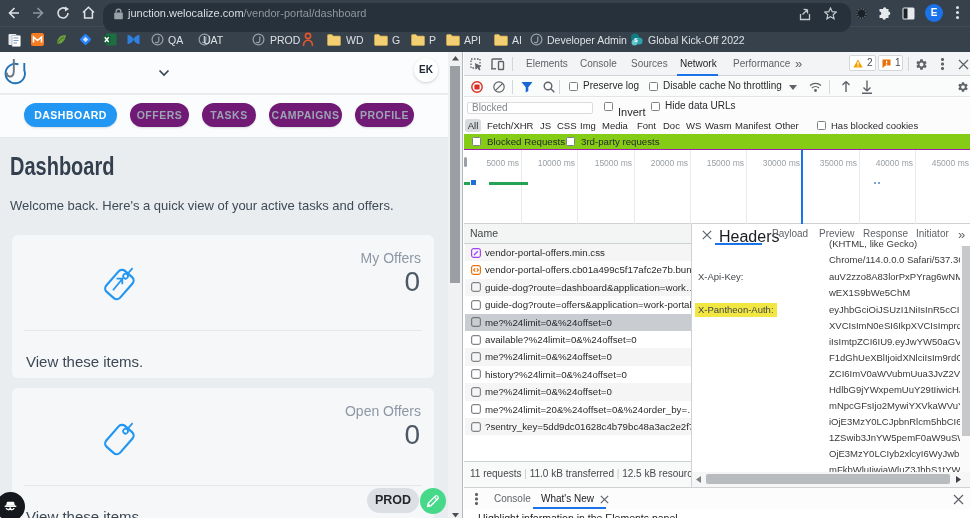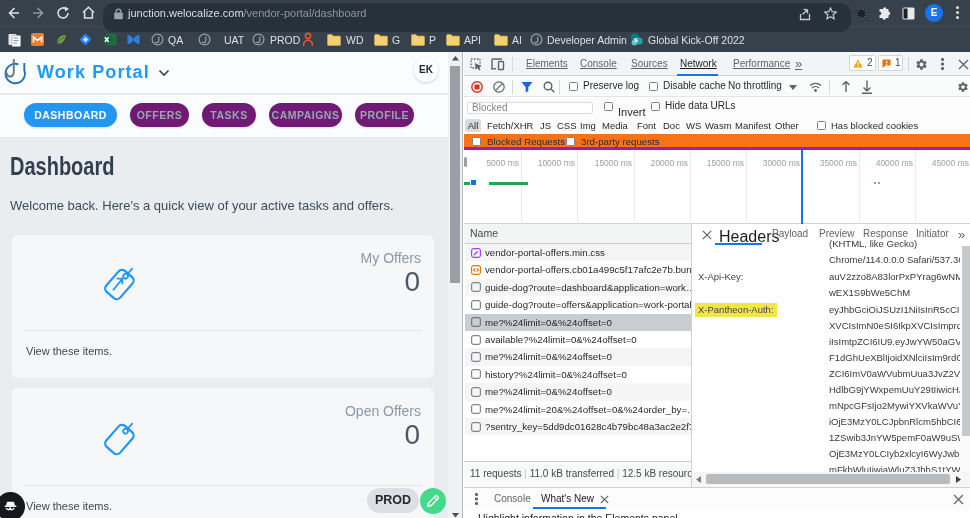--- a/index.html
+++ b/index.html
@@ -16,27 +16,27 @@
 #app { left:0; top:52px; width:448px; height:466px; background:#e9edf0; overflow:hidden; }
 #appheader { left:0; top:0; width:448px; height:42px; background:#fbfcfd; border-bottom:1px solid #e9ecef; }
 #pillsrow { left:0; top:43px; width:448px; height:43px; background:#fbfcfd; border-bottom:1px solid #e4e8eb; }
 .pill { position:absolute; top:51px; height:24px; border-radius:12px; font-weight:bold; font-size:10.5px; letter-spacing:0.5px; text-align:center; color:#9aa5b1; background:#701a75; box-shadow:0 1px 2px rgba(120,130,140,0.25); }
 .pill span { display:block; line-height:24px; }
 .pill.active { background:#2196f3; color:#fff; }
 .card { position:absolute; left:12px; width:422px; background:#f5f7f9; border-radius:6px; }
 .card .cat { position:absolute; right:13px; top:15px; font-size:14px; color:#8d97a5; }
 .card .num { position:absolute; right:14px; top:31px; font-size:28px; color:#4e5765; font-weight:300; }
 .card .divider { position:absolute; left:12px; right:12px; height:1px; background:#e4e8ec; }
-.card .view { position:absolute; left:14px; font-size:11px; color:#3d4856; }
+.card .view { position:absolute; left:14px; font-size:15px; color:#3d4856;margin-top:8px; }
 
 #pagesb { left:448px; top:52px; width:14px; height:466px; background:#f0f1f2; }
 
 #devtools { left:462px; top:52px; width:508px; height:466px; background:#fff; border-left:1px solid #b6b9bc; font-size:10px; color:#3c4043; }
 .dt-row { position:absolute; left:1px; right:0; background:#f8f9f9; }
-.dt-tab { position:absolute; top:0; height:23px; line-height:23px; color:#5f6368; font-size:10px;text-decoration:underline; }
+.dt-tab { position:absolute; top:0; height:23px; line-height:23px; color:#5f6368; font-size:10px; }
 .chk { position:absolute; width:9px; height:9px; border:1px solid #7d8286; border-radius:1.5px; background:#fff; }
 .vline { position:absolute; width:1px; background:#d4d7d9; }
 .req { position:absolute; left:1px; width:227px; height:17.4px; line-height:17.4px; font-size:9.7px; color:#28292b; white-space:nowrap; overflow:hidden; }
 .req .ric { position:absolute; left:6px; top:3.5px; width:10px; height:10px; border-radius:2px; }
 .req .rtx { position:absolute; left:20px; top:0; }
 .tl { font-size:8.5px; color:#9aa0a6; top:8px !important; }
 .ft { top:4px; font-size:9.5px; color:#28292b; }
 .hname { position:absolute; left:6px; height:14px; line-height:14px; font-size:9.5px; color:#42464a; white-space:nowrap; }
 .hval { position:absolute; left:137px; width:133px; height:14px; line-height:14px; font-size:9.5px; color:#38393b; white-space:nowrap; overflow:hidden; }
 </style>
@@ -86,21 +86,21 @@
       </svg>
     <svg class="abs" style="left:151px;top:6px" width="13" height="13" viewBox="0 0 13 13">
         <circle cx="6.5" cy="6.5" r="5.4" fill="none" stroke="#9aa2a9" stroke-width="1.2"></circle>
         <path d="M7.8 3.5 v4.2 a2 2 0 0 1 -3.6 1.2" stroke="#9aa2a9" stroke-width="1.2" fill="none"></path>
       </svg>
     <div class="abs bm-label" style="left:168px;top:0">QA</div>
     <svg class="abs" style="left:198px;top:6px" width="13" height="13" viewBox="0 0 13 13">
         <circle cx="6.5" cy="6.5" r="5.4" fill="none" stroke="#9aa2a9" stroke-width="1.2"></circle>
         <path d="M7.8 3.5 v4.2 a2 2 0 0 1 -3.6 1.2" stroke="#9aa2a9" stroke-width="1.2" fill="none"></path>
       </svg>
-    <div class="abs bm-label" style="left:224px;top:0">UAT</div>
+    <div class="abs bm-label" style="left:203px;top:0">UAT</div>
     <svg class="abs" style="left:252px;top:6px" width="13" height="13" viewBox="0 0 13 13">
         <circle cx="6.5" cy="6.5" r="5.4" fill="none" stroke="#9aa2a9" stroke-width="1.2"></circle>
         <path d="M7.8 3.5 v4.2 a2 2 0 0 1 -3.6 1.2" stroke="#9aa2a9" stroke-width="1.2" fill="none"></path>
       </svg>
     <div class="abs bm-label" style="left:270px;top:0">PROD</div>
     <svg class="abs" style="left:301px;top:5px" width="14" height="15" viewBox="0 0 14 15">
         <circle cx="7" cy="4" r="2.6" fill="none" stroke="#e4552e" stroke-width="1.6"></circle>
         <path d="M2.5 14 C2.5 10 4.5 8.3 7 8.3 C9.5 8.3 11.5 10 11.5 14" fill="none" stroke="#e4552e" stroke-width="1.6"></path>
       </svg>
     <svg class="abs" style="left:327px;top:7px" width="14" height="12" viewBox="0 0 14 12">
@@ -164,21 +164,20 @@
     </svg>
   <div class="abs" style="left:925px;top:4px;width:18px;height:18px;border-radius:50%;background:#1a73e8;color:#fff;font-size:10px;font-weight:bold;text-align:center;line-height:18px">E</div>
   <div class="abs" style="left:956px;top:6px;width:3px;height:3px;background:#dee1e5;border-radius:50%;box-shadow:0 5px 0 #dee1e5,0 10px 0 #dee1e5"></div>
   <div class="abs" id="app">
     <div class="abs" id="appheader">
       <svg class="abs" style="left:0;top:0" width="30" height="34" viewBox="0 0 30 34">
           <path d="M18.5 12.4 A 9.7 9.7 0 1 0 24.6 19" stroke="#2272b8" stroke-width="1.9" fill="none"></path>
           <path d="M24.3 11 V19.2" stroke="#2272b8" stroke-width="1.9" fill="none"></path>
           <path d="M13.8 7 V19 Q13.8 25 9.5 24.5 Q6.3 23.8 6.6 20.5" stroke="#6b7681" stroke-width="1.9" fill="none"></path>
         </svg>
-      <div class="abs" style="left:37px;top:10px;font-size:18px;font-weight:bold;color:#2499f1;letter-spacing:1.1px">Work Portal</div>
       <svg class="abs" style="left:158px;top:17px" width="12" height="8" viewBox="0 0 12 8">
           <path d="M1.5 1.5 L6 6 L10.5 1.5" stroke="#3a4654" stroke-width="1.7" fill="none"></path>
         </svg>
       <div class="abs" style="left:414px;top:6px;width:24px;height:24px;border-radius:50%;background:#fff;box-shadow:0 1px 3px rgba(100,110,120,0.3);text-align:center;line-height:24px;font-size:10px;font-weight:bold;color:#202a36">EK</div>
     </div>
     <div class="abs" id="pillsrow"></div>
     <div class="pill active" style="left:24px;width:93px">
         <span>DASHBOARD</span>
       </div>
     <div class="pill" style="left:130px;width:59px">
@@ -356,21 +355,21 @@
       <div class="abs ft" style="left:173px">Font</div>
       <div class="abs ft" style="left:199px">Doc</div>
       <div class="abs ft" style="left:222px">WS</div>
       <div class="abs ft" style="left:241px">Wasm</div>
       <div class="abs ft" style="left:271px">Manifest</div>
       <div class="abs ft" style="left:311px">Other</div>
       <div class="chk" style="left:353px;top:5px"></div>
       <div class="abs" style="left:367px;top:4px;font-size:9.5px;color:#28292b">Has blocked cookies</div>
     </div>
 
-    <div class="dt-row" style="top:82px;height:16px;background:#f97316;border-bottom:3px solid #a21caf">
+    <div class="dt-row" style="top:82px;height:16px;background:#84cc16;border-bottom:1px solid #a21caf">
       <div class="chk" style="left:8px;top:3px"></div>
       <div class="abs" style="left:23px;top:2px;font-size:9.7px;color:#28292b">Blocked Requests</div>
       <div class="chk" style="left:102px;top:3px"></div>
       <div class="abs" style="left:117px;top:2px;font-size:9.7px;color:#28292b">3rd-party requests</div>
     </div>
 
     <div class="abs" id="timeline" style="left:1px;top:98px;width:507px;height:74px;background:#fff;border-bottom:1px solid #cfd2d4">
       <div class="abs" style="left:57px;top:0;width:1px;height:74px;background:#e9eaec"></div>
       <div class="abs" style="left:113px;top:0;width:1px;height:74px;background:#e9eaec"></div>
       <div class="abs" style="left:170px;top:0;width:1px;height:74px;background:#e9eaec"></div>

